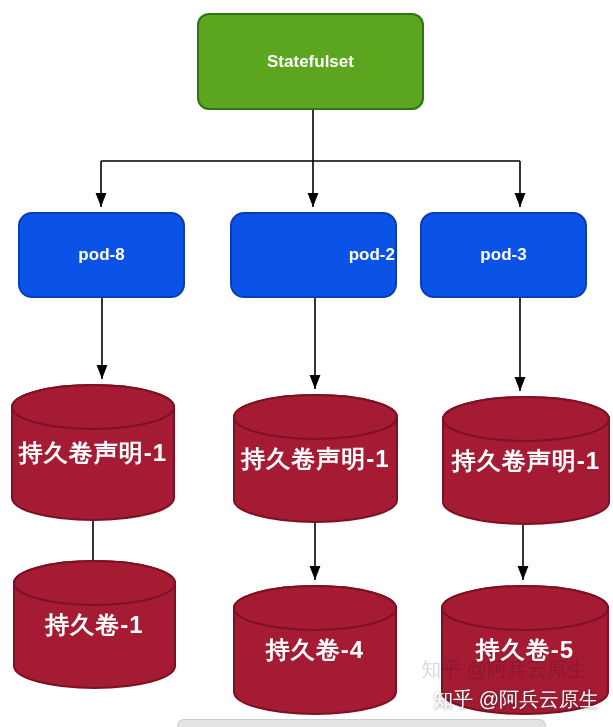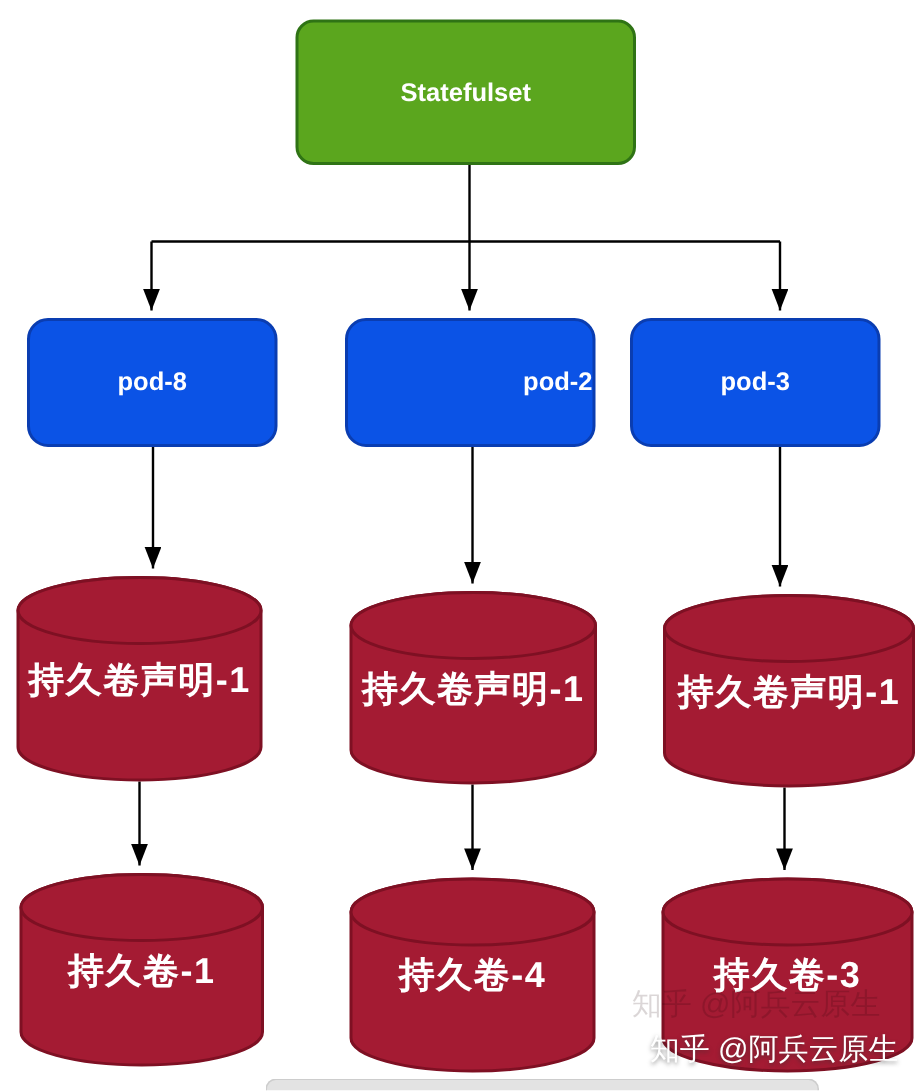--- a/index.html
+++ b/index.html
@@ -172,40 +172,40 @@
     <span class="cyl-label">持久卷声明-1</span>
   </div>
   <div class="cylinder" style="left:442px; top:396px; width:168px; height:129px;">
     <svg viewBox="0 0 168 129">
       <path class="cyl-body" d="M1,23 a83,22 0 0 1 166,0 V106 a83,22 0 0 1 -166,0 Z"></path>
       <ellipse class="cyl-top" cx="84" cy="23" rx="83" ry="22"></ellipse>
     </svg>
     <span class="cyl-label">持久卷声明-1</span>
   </div>
 
-  <div class="cylinder" style="left:13px; top:582px; width:163px; height:129px;text-align:center;">
+  <div class="cylinder" style="left:13px; top:560px; width:163px; height:129px;text-align:center;">
     <svg viewBox="0 0 163 129">
       <path class="cyl-body" d="M1,23 a80.5,22 0 0 1 161,0 V106 a80.5,22 0 0 1 -161,0 Z"></path>
       <ellipse class="cyl-top" cx="81.5" cy="23" rx="80.5" ry="22"></ellipse>
     </svg>
     <span class="cyl-label">持久卷-1</span>
   </div>
   <div class="cylinder" style="left:233px; top:585px; width:164px; height:130px;">
     <svg viewBox="0 0 164 130">
       <path class="cyl-body" d="M1,23 a81,22 0 0 1 162,0 V107 a81,22 0 0 1 -162,0 Z"></path>
       <ellipse class="cyl-top" cx="82" cy="23" rx="81" ry="22"></ellipse>
     </svg>
     <span class="cyl-label">持久卷-4</span>
   </div>
   <div class="cylinder" style="left:441px; top:585px; width:168px; height:130px;">
     <svg viewBox="0 0 168 130">
       <path class="cyl-body" d="M1,23 a83,22 0 0 1 166,0 V107 a83,22 0 0 1 -166,0 Z"></path>
       <ellipse class="cyl-top" cx="84" cy="23" rx="83" ry="22"></ellipse>
     </svg>
-    <span class="cyl-label">持久卷-3</span>
+    <span class="cyl-label">持久卷-5</span>
   </div>
 
   <div class="watermark-echo">知乎 @阿兵云原生</div>
   <div class="watermark">知乎 @阿兵云原生</div>
 
   <div class="bottom-bar"></div>
 
 </div>
 
 </body></html>

